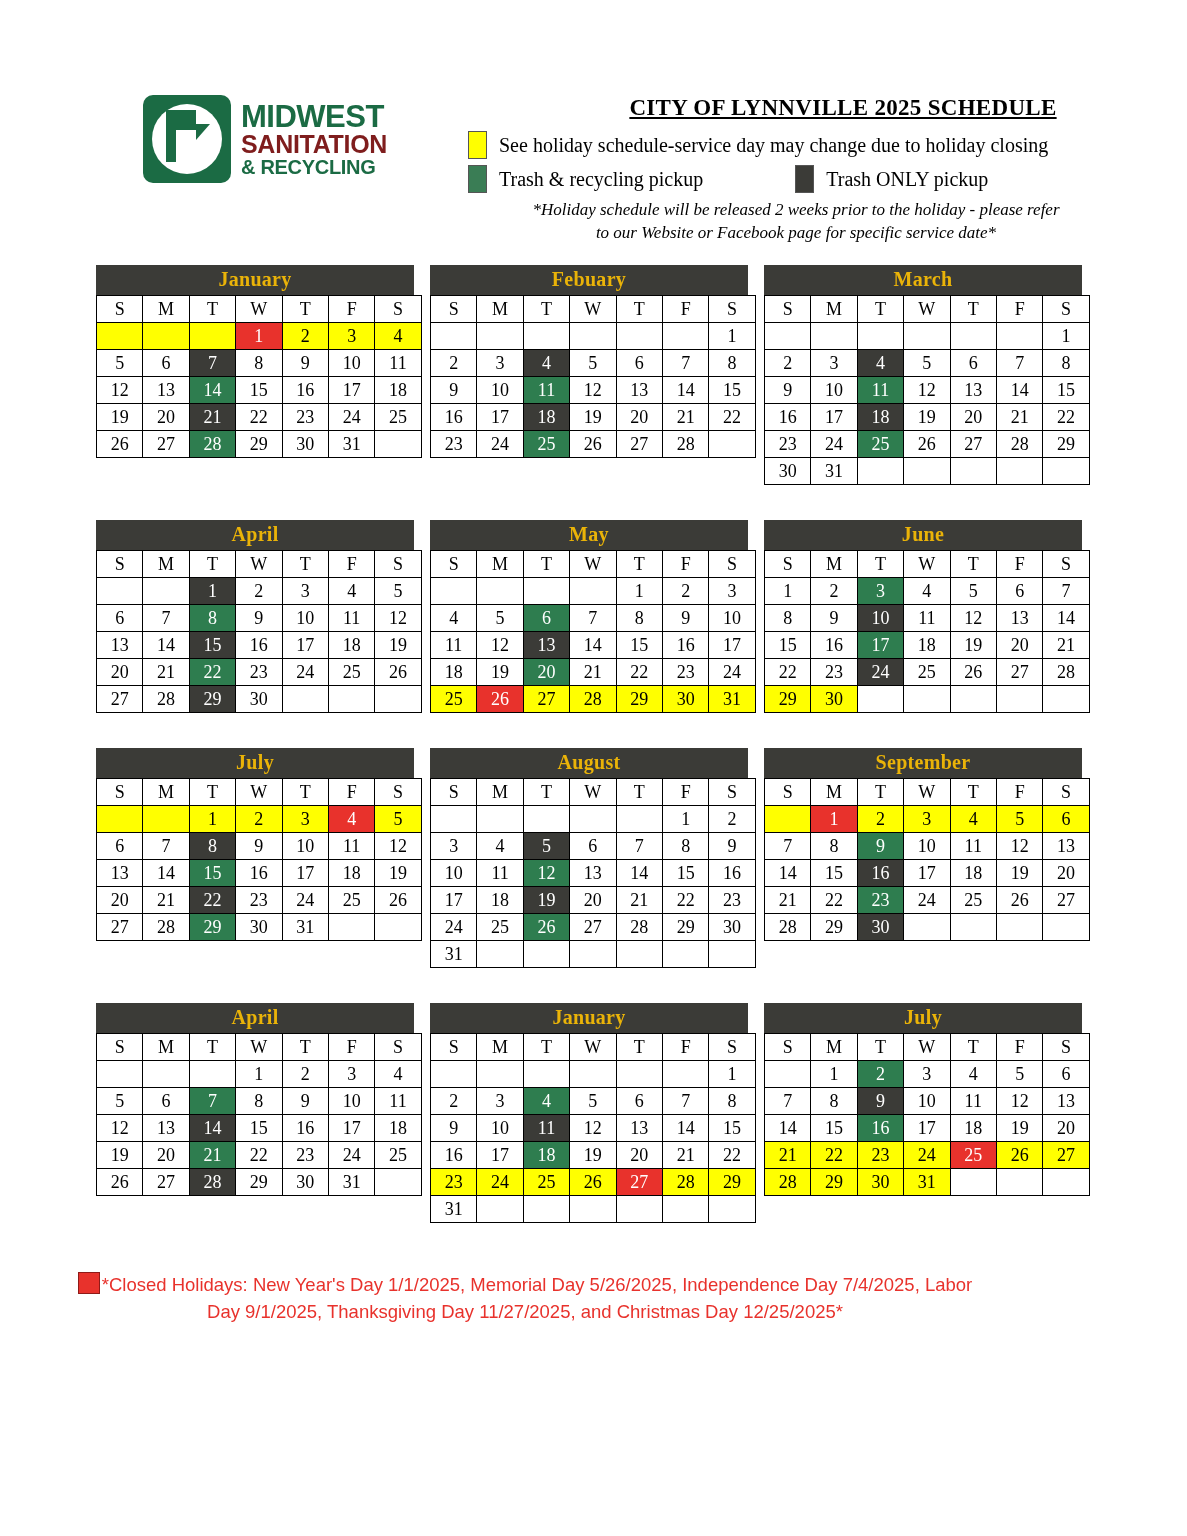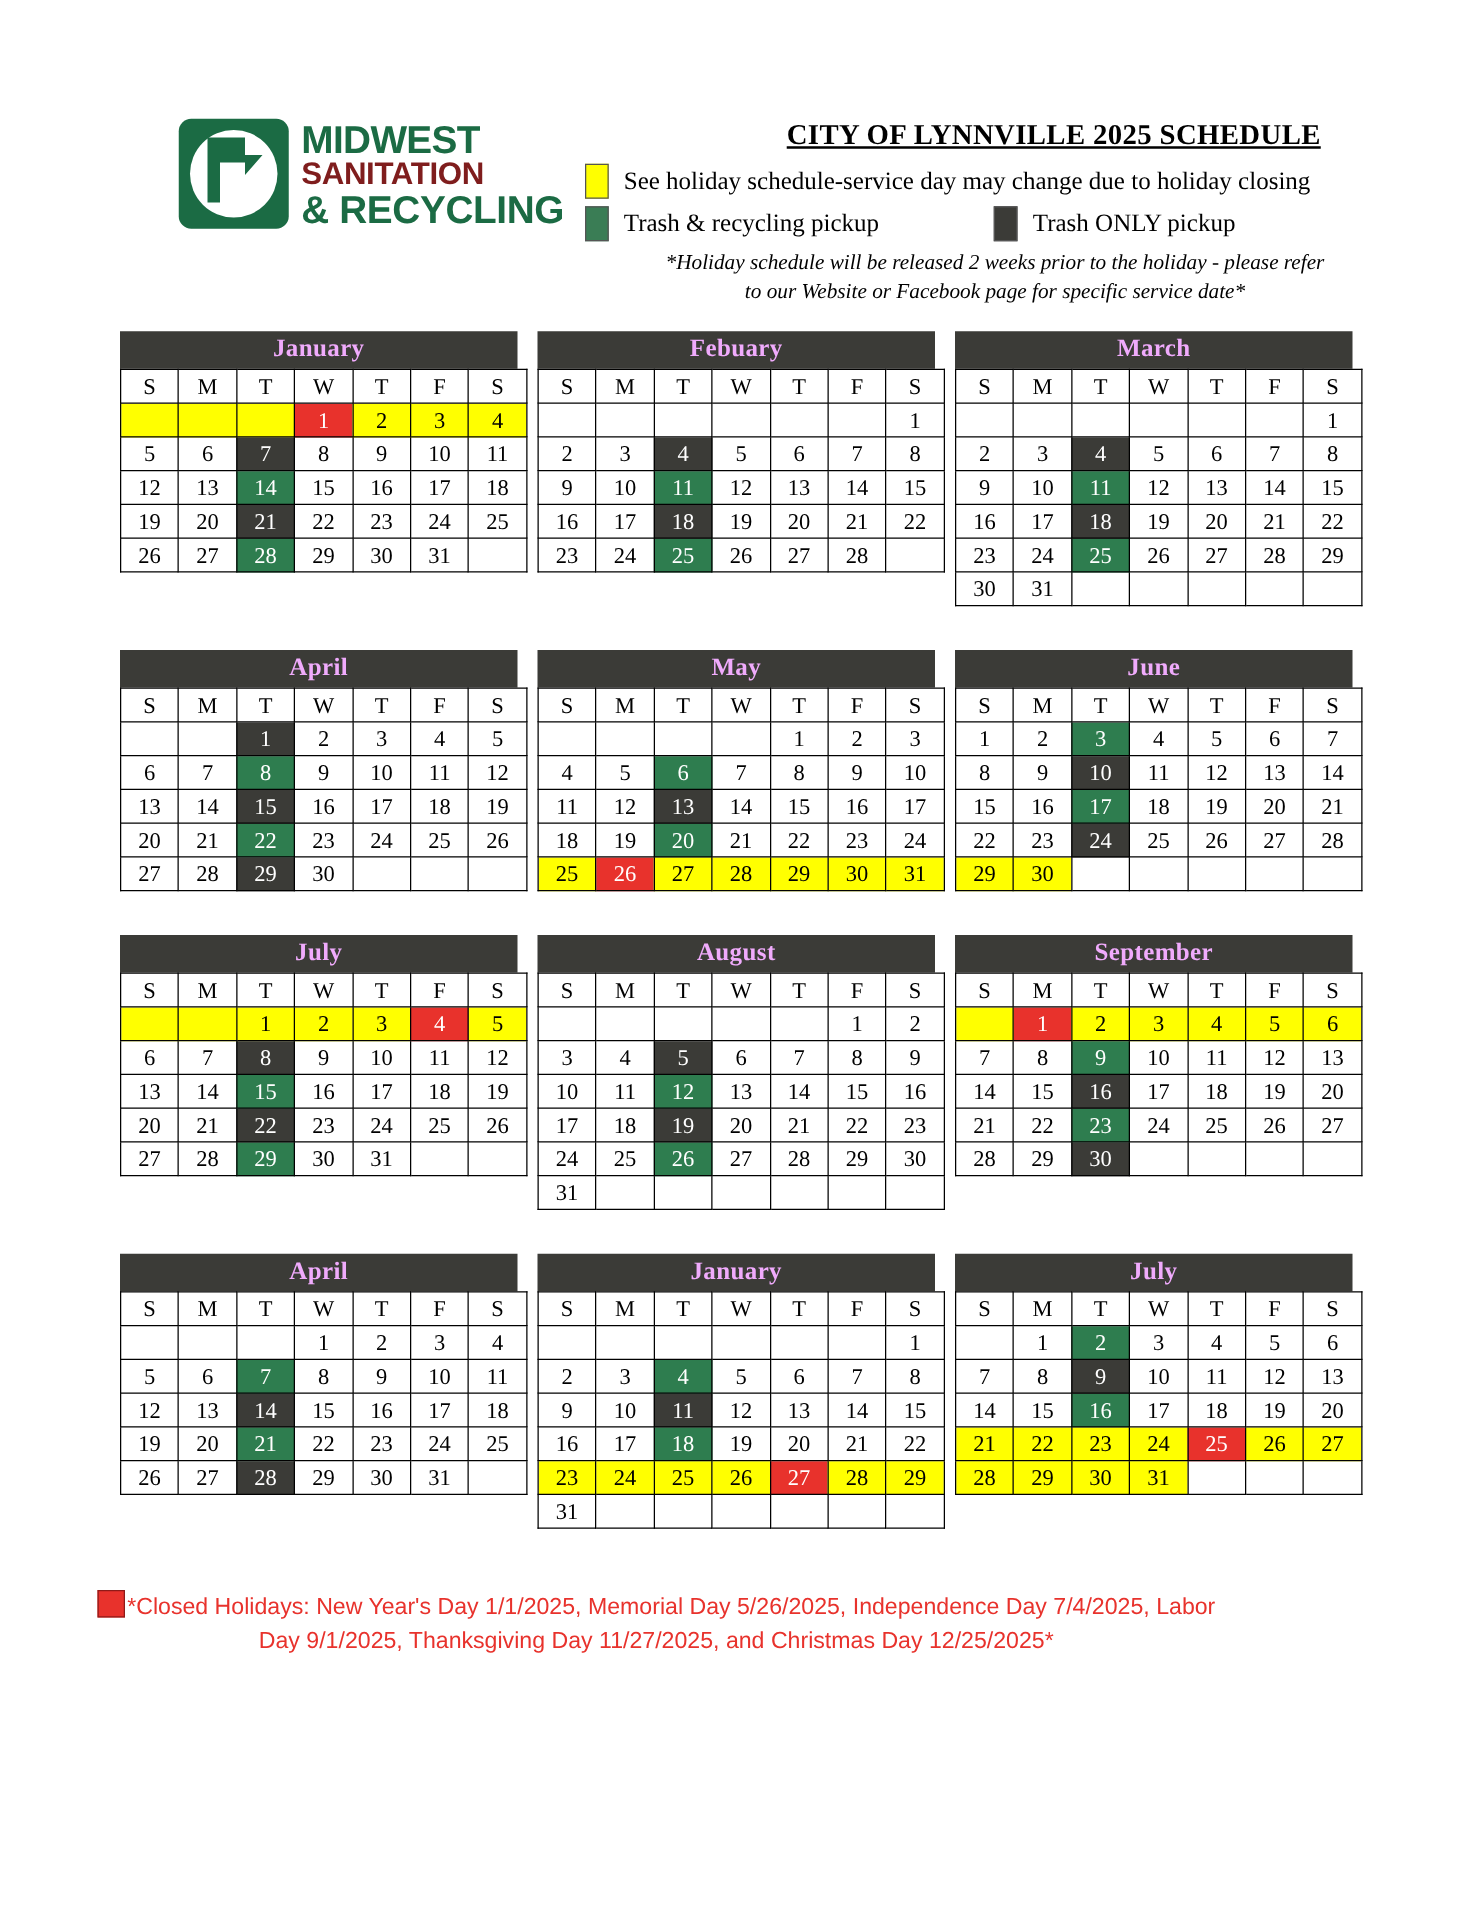--- a/index.html
+++ b/index.html
@@ -67,21 +67,21 @@
     color: #1b6b44;
     letter-spacing: -0.5px;
   }
   .logo-text .l2 {
     font-size: 25px;
     font-weight: bold;
     color: #7f1d1d;
     letter-spacing: -0.3px;
   }
   .logo-text .l3 {
-    font-size: 31px;
+    font-size: 20px;
     font-weight: bold;
     color: #1b6b44;
     letter-spacing: -0.3px;
   }
 
   .header-right {
     flex: 1;
     padding-left: 5px;
     padding-top: 0px;
   }
@@ -132,21 +132,21 @@
     display: grid;
     grid-template-columns: repeat(3, 330px);
     grid-column-gap: 4px;
     grid-row-gap: 35px;
   }
   .month {
     width: 318px;
   }
   .month-title {
     background: #3b3b37;
-    color: #f0abfc;
+    color: #eab308;
     text-align: center;
     font-weight: bold;
     font-size: 20px;
     padding: 3px 0 4px 0;
     font-family: "Liberation Serif", serif;
     letter-spacing: 0.3px;
   }
   table.cal {
     border-collapse: collapse;
     width: 318px;

